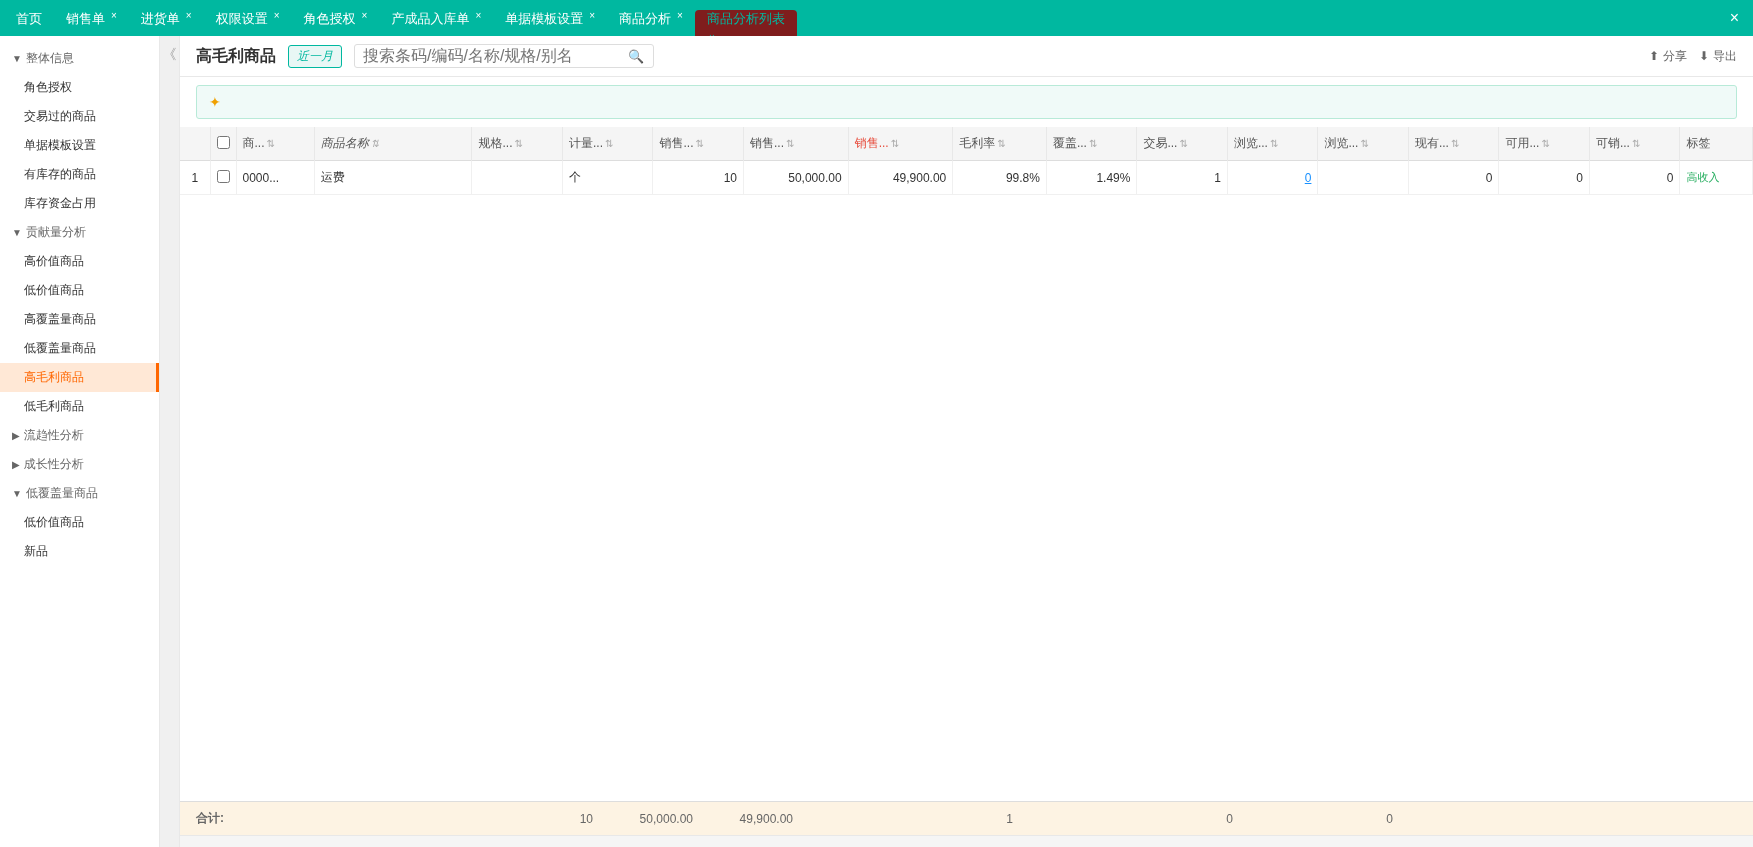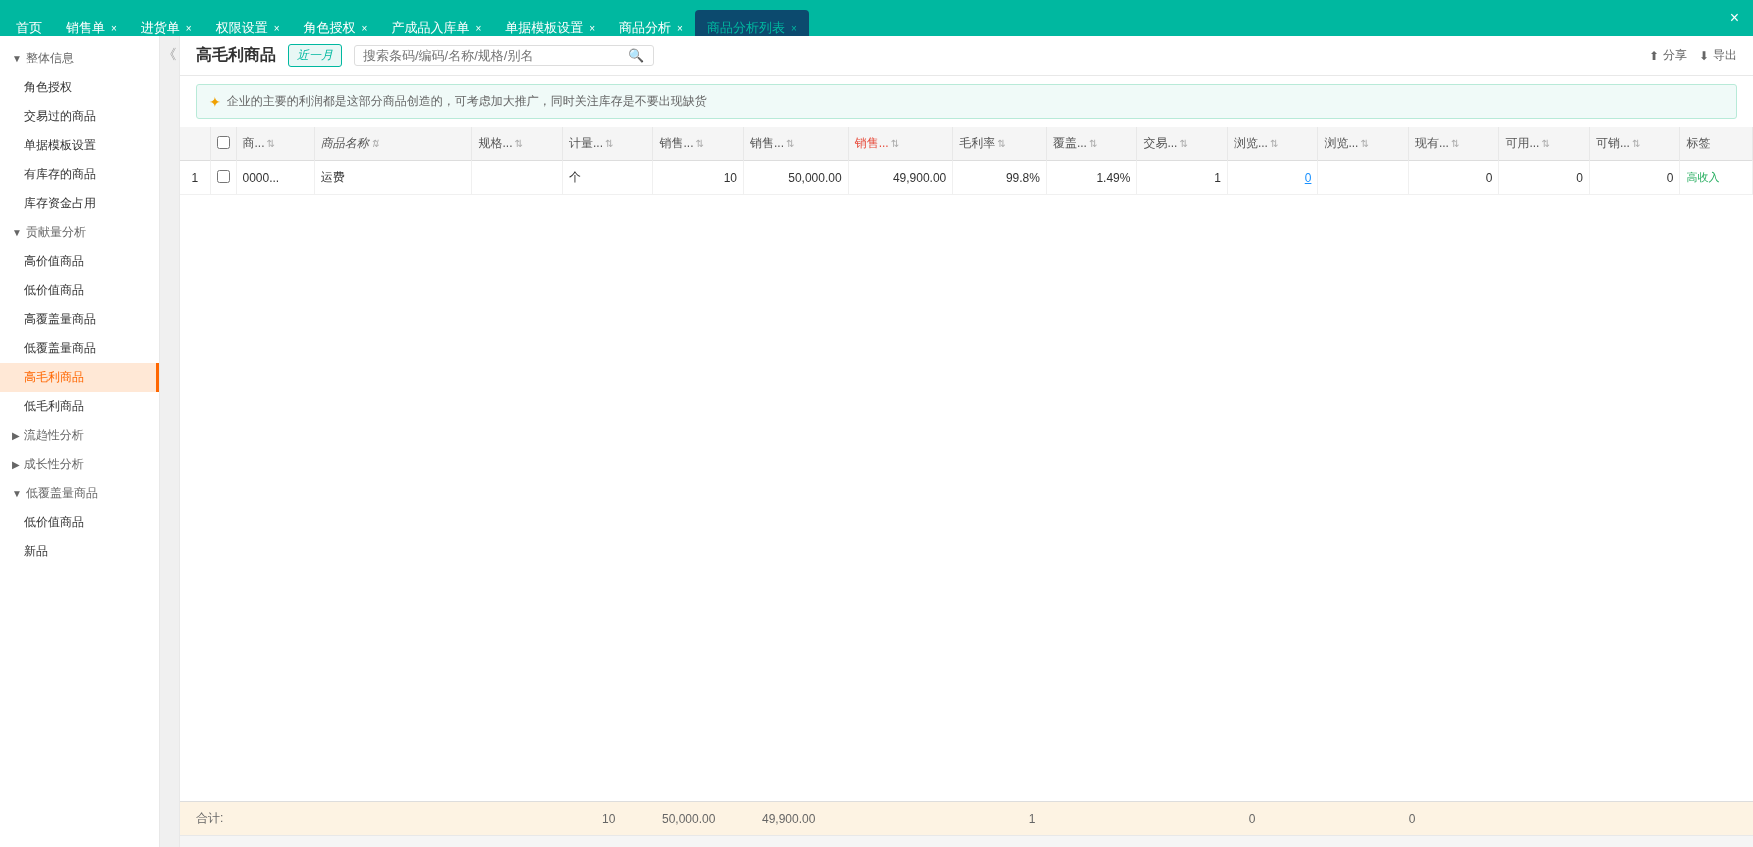--- a/index.html
+++ b/index.html
@@ -12,31 +12,31 @@
       align-items: center;
       height: 36px;
       padding: 0 4px;
       color: #fff;
       flex-shrink: 0;
     }
     .top-nav .nav-item {
       padding: 0 12px;
       height: 100%;
       display: flex;
-      align-items: center;
       cursor: pointer;
       white-space: nowrap;
       font-size: 13px;
       gap: 4px;
       margin-top: 20px;
     }
     .top-nav .nav-item.active {
-      background: #0c4a6e;
+      background: #7f1d1d;
       color: #00b8a0;
       border-radius: 4px 4px 0 0;
+      flex-direction: column;
     }
     .top-nav .close-btn { font-size: 10px; color: inherit; cursor: pointer; margin-left: 2px; }
     .top-nav .spacer { flex: 1; }
     .top-nav .top-close { color: #fff; padding: 0 10px; cursor: pointer; font-size: 16px; }
 
     
     .main-layout {
       display: flex;
       height: calc(847px - 36px);
       overflow: hidden;
@@ -128,21 +128,21 @@
       border: 1px solid #ddd;
       border-radius: 3px;
       padding: 2px 8px;
       flex: 1;
       max-width: 300px;
       gap: 4px;
     }
     .search-box input {
       border: none;
       outline: none;
-      font-size: 13px;
+      font-size: 16px;
       flex: 1;
       color: #15803d;
     }
     .search-icon { color: #999; font-size: 13px; cursor: pointer; }
     .header-actions {
       margin-left: auto;
       display: flex;
       align-items: center;
       gap: 12px;
     }
@@ -219,21 +219,21 @@
       background: #fdf3e3;
       border-top: 1px solid #ddd;
       padding: 8px 16px;
       display: flex;
       align-items: center;
       flex-shrink: 0;
       font-size: 12px;
       color: #666;
       gap: 0;
     }
-    .footer-label { margin-right: 24px; font-weight: normal; text-align: right; }
+    .footer-label { margin-right: 1px; font-weight: bold; text-align: right; }
     .footer-cell-wide { min-width: 100px; padding: 0 6px; text-align: right; }
 
     
     .scroll-bar-area {
       background: #f5f5f5;
       height: 12px;
       border-top: 1px solid #e8e8e8;
       flex-shrink: 0;
     }
 
@@ -373,21 +373,20 @@
           </div>
           <div class="action-btn">
             <span>⬇</span>
             <span>导出</span>
           </div>
         </div>
       </div>
 
       <div class="info-banner">
         <span class="info-icon">✦</span>
-        <span>企业的主要的利润都是这部分商品创造的，可考虑加大推广，同时关注库存是不要出现缺货</span>
       </div>
 
       <div class="table-wrapper">
         <table>
           <thead>
             <tr>
               <th style="width:30px;"></th>
               <th class="checkbox-cell">
                 <input type="checkbox" style="">
               </th>

